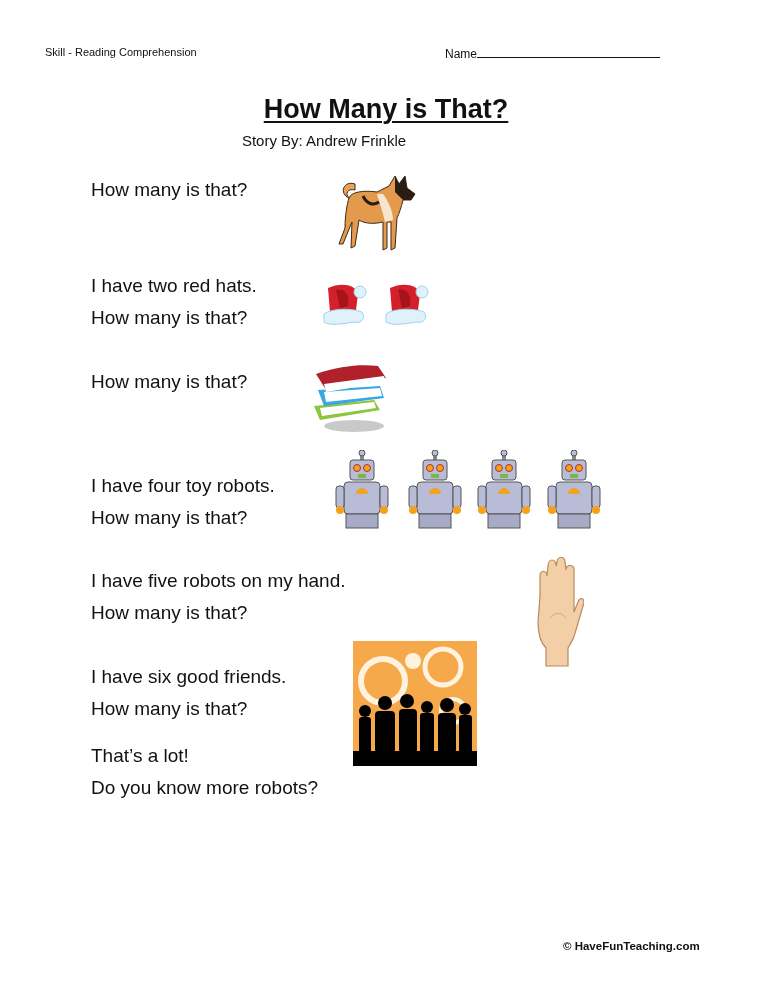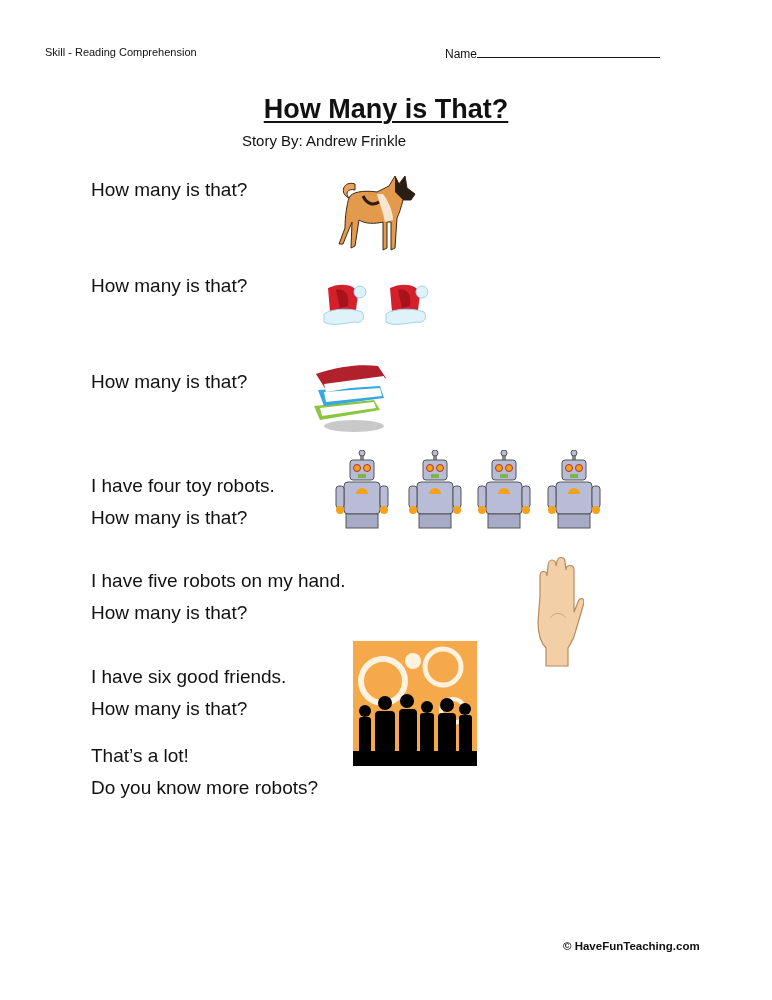--- a/index.html
+++ b/index.html
@@ -23,20 +23,21 @@
 <div class="hdr-left">Skill - Reading Comprehension</div>
 <div class="hdr-right"><span>Name</span><span class="line"></span></div>
 
 <div class="title"><span>How Many is That?</span></div>
 <div class="byline">Story By: Andrew Frinkle</div>
 
 <div class="stanza" style="top:174px">
   <div>How many is that?</div>
 </div>
 <div class="stanza" style="top:270px">
+  <div>I have two red hats.</div>
   <div>How many is that?</div>
 </div>
 <div class="stanza" style="top:366px">
   <div>How many is that?</div>
 </div>
 <div class="stanza" style="top:470px">
   <div>I have four toy robots.</div>
   <div>How many is that?</div>
 </div>
 <div class="stanza" style="top:565px">

